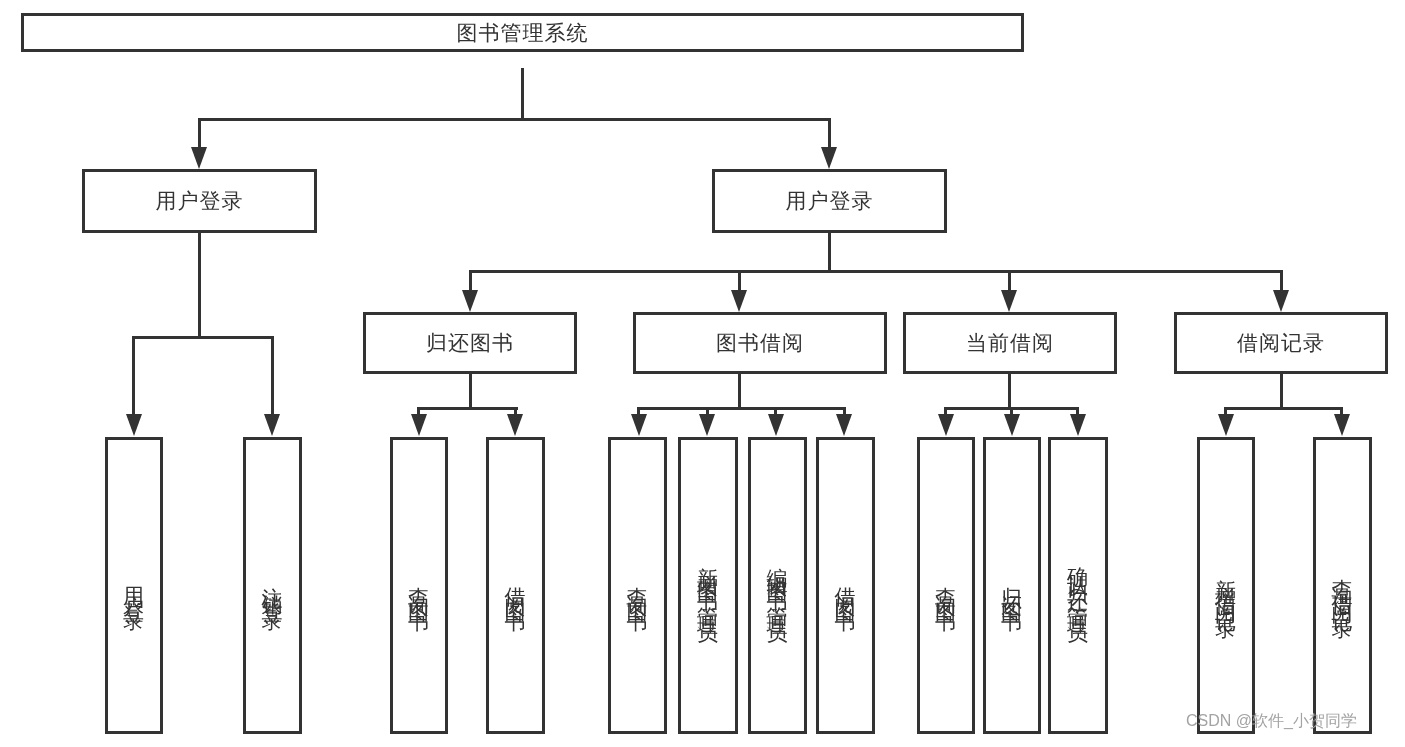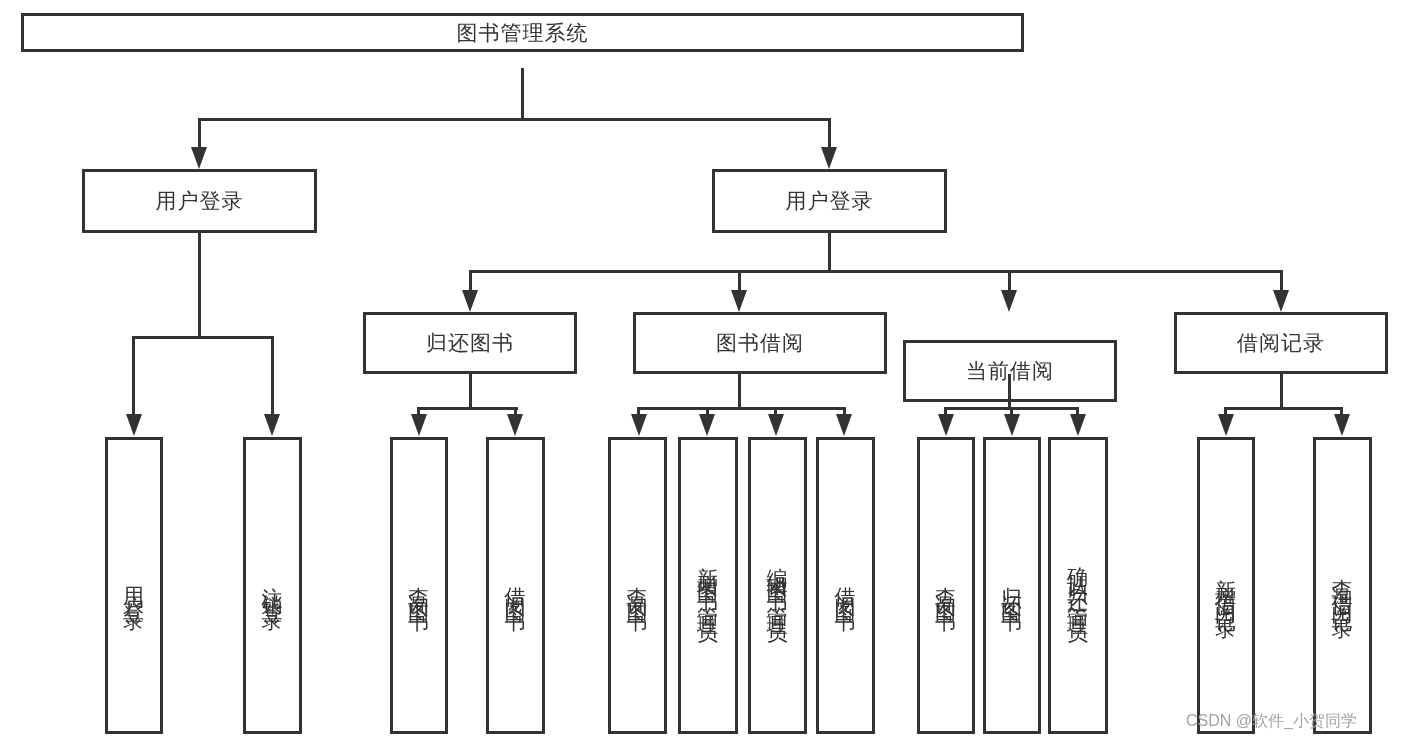--- a/index.html
+++ b/index.html
@@ -100,21 +100,21 @@
   <div class="arrow-down" style="left:1001px; top:290px;"></div>
   <div class="vline" style="left:1280px; top:270px; height:22px;"></div>
   <div class="arrow-down" style="left:1273px; top:290px;"></div>
 
   <div class="box" style="left:363px; top:312px; width:214px; height:62px;">
     <span>归还图书</span>
   </div>
   <div class="box" style="left:633px; top:312px; width:254px; height:62px;">
     <span>图书借阅</span>
   </div>
-  <div class="box" style="left:903px; top:312px; width:214px; height:62px;margin-top:28px;">
+  <div class="box" style="left:903px; top:312px; width:214px; height:62px;">
     <span>当前借阅</span>
   </div>
   <div class="box" style="left:1174px; top:312px; width:214px; height:62px;">
     <span>借阅记录</span>
   </div>
 
   <div class="vline" style="left:469px; top:374px; height:36px;"></div>
   <div class="hline" style="left:417px; top:407px; width:101px;"></div>
   <div class="vline" style="left:417px; top:407px; height:8px;"></div>
   <div class="arrow-down" style="left:411px; top:414px;"></div>

